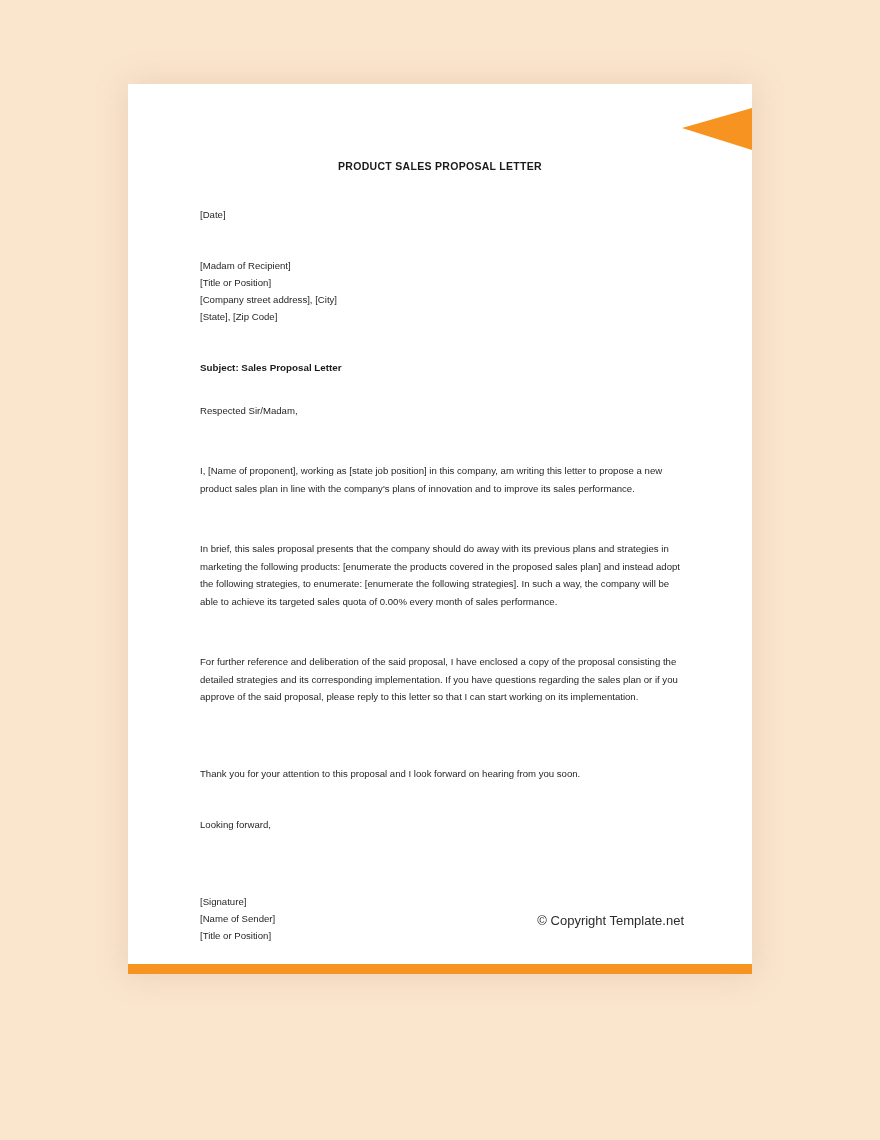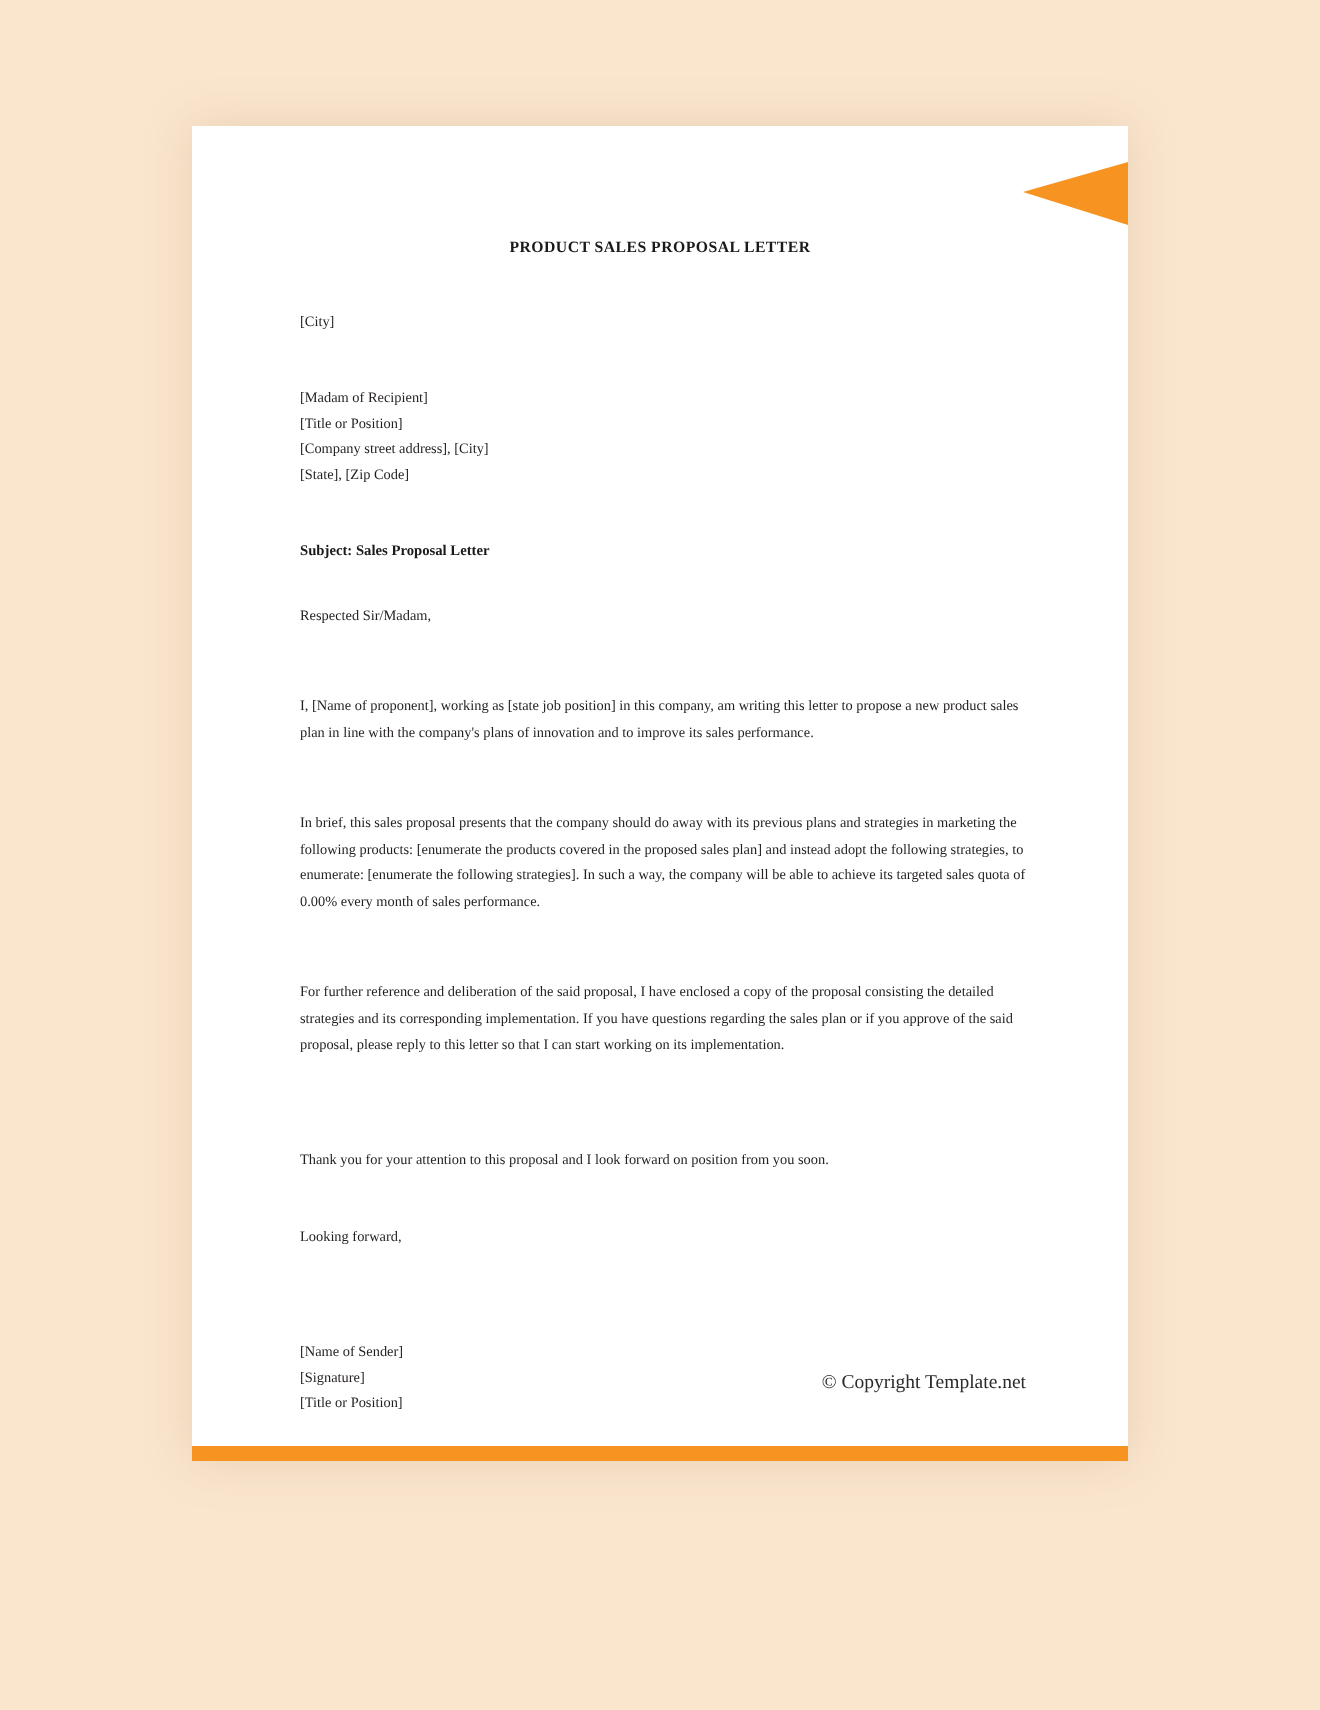--- a/index.html
+++ b/index.html
@@ -10,21 +10,20 @@
     width: 880px;
     height: 1140px;
     background: #fae5cd;
     font-family: "Liberation Sans", sans-serif;
     overflow: hidden;
   }
   .stage {
     position: relative;
     width: 880px;
     height: 1005px;
-    font-family: Liberation Serif, serif;
   }
   .page-shadow {
     position: absolute;
     left: 128px;
     top: 84px;
     width: 624px;
     height: 890px;
     background: rgba(150, 110, 70, 0.18);
     filter: blur(16px);
     border-radius: 2px;
@@ -114,21 +113,21 @@
   <div class="page-shadow"></div>
 
   <div class="page">
 
     <div class="corner-triangle"></div>
 
     <div class="doc-title">PRODUCT SALES PROPOSAL LETTER</div>
 
     <div class="body-area">
 
-      <div class="line">[City]</div>
+      <div class="line">[Date]</div>
 
       <div class="spacer-lg"></div>
 
       <div class="block">
         <div class="line">[Madam of Recipient]</div>
         <div class="line">[Title or Position]</div>
         <div class="line">[Company street address], [City]</div>
         <div class="line">[State], [Zip Code]</div>
       </div>
 
@@ -147,32 +146,32 @@
       <div class="spacer-sm"></div>
 
       <div class="para">In brief, this sales proposal presents that the company should do away with its previous plans and strategies in marketing the following products: [enumerate the products covered in the proposed sales plan] and instead adopt the following strategies, to enumerate: [enumerate the following strategies]. In such a way, the company will be able to achieve its targeted sales quota of 0.00% every month of sales performance.</div>
 
       <div class="spacer-sm"></div>
 
       <div class="para">For further reference and deliberation of the said proposal, I have enclosed a copy of the proposal consisting the detailed strategies and its corresponding implementation. If you have questions regarding the sales plan or if you approve of the said proposal, please reply to this letter so that I can start working on its implementation.</div>
 
       <div class="spacer-lg"></div>
 
-      <div class="para">Thank you for your attention to this proposal and I look forward on position from you soon.</div>
+      <div class="para">Thank you for your attention to this proposal and I look forward on hearing from you soon.</div>
 
       <div class="spacer-lg"></div>
 
       <div class="line">Looking forward,</div>
 
       <div class="spacer-lg"></div>
       <div class="spacer-md"></div>
 
       <div class="block">
+        <div class="line">[Signature]</div>
         <div class="line">[Name of Sender]</div>
-        <div class="line">[Signature]</div>
         <div class="line">[Title or Position]</div>
       </div>
 
     </div>
 
     <div class="copyright">© Copyright Template.net</div>
 
   </div>
 
   <div class="bottom-bar"></div>

